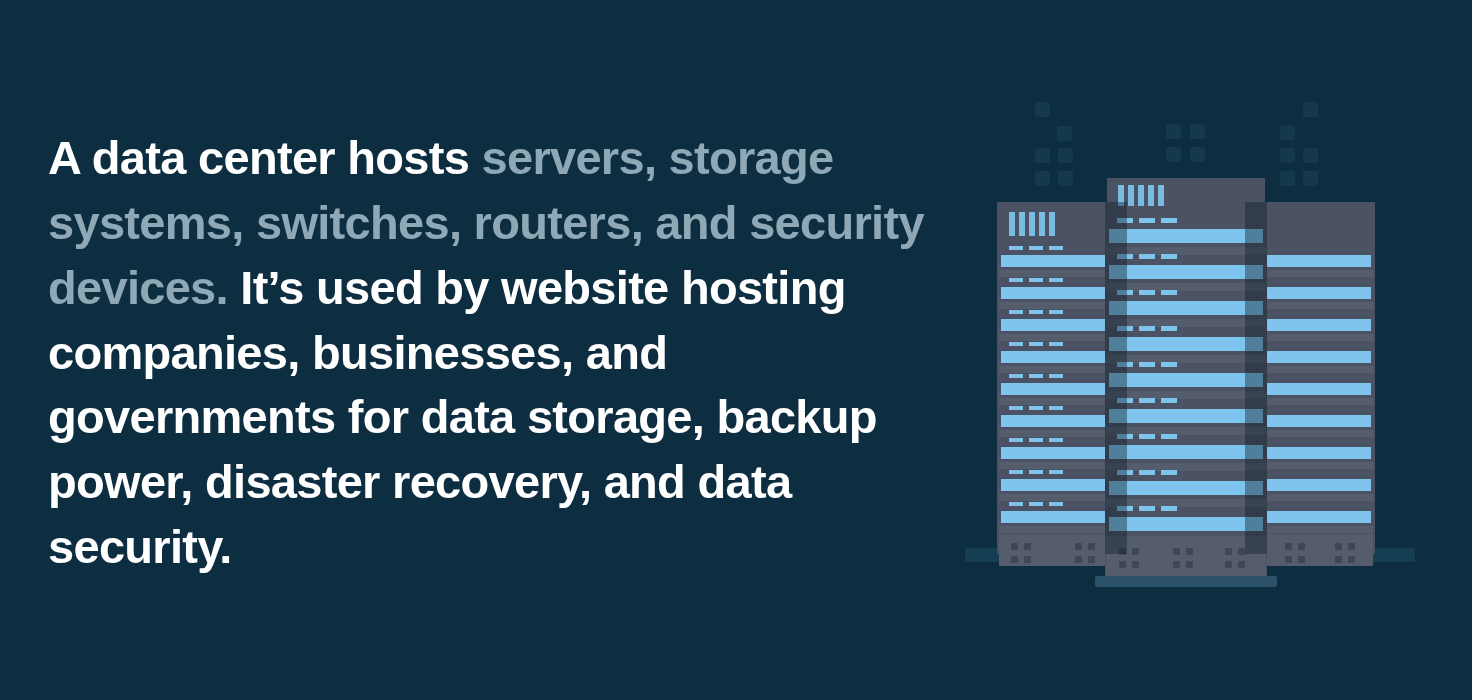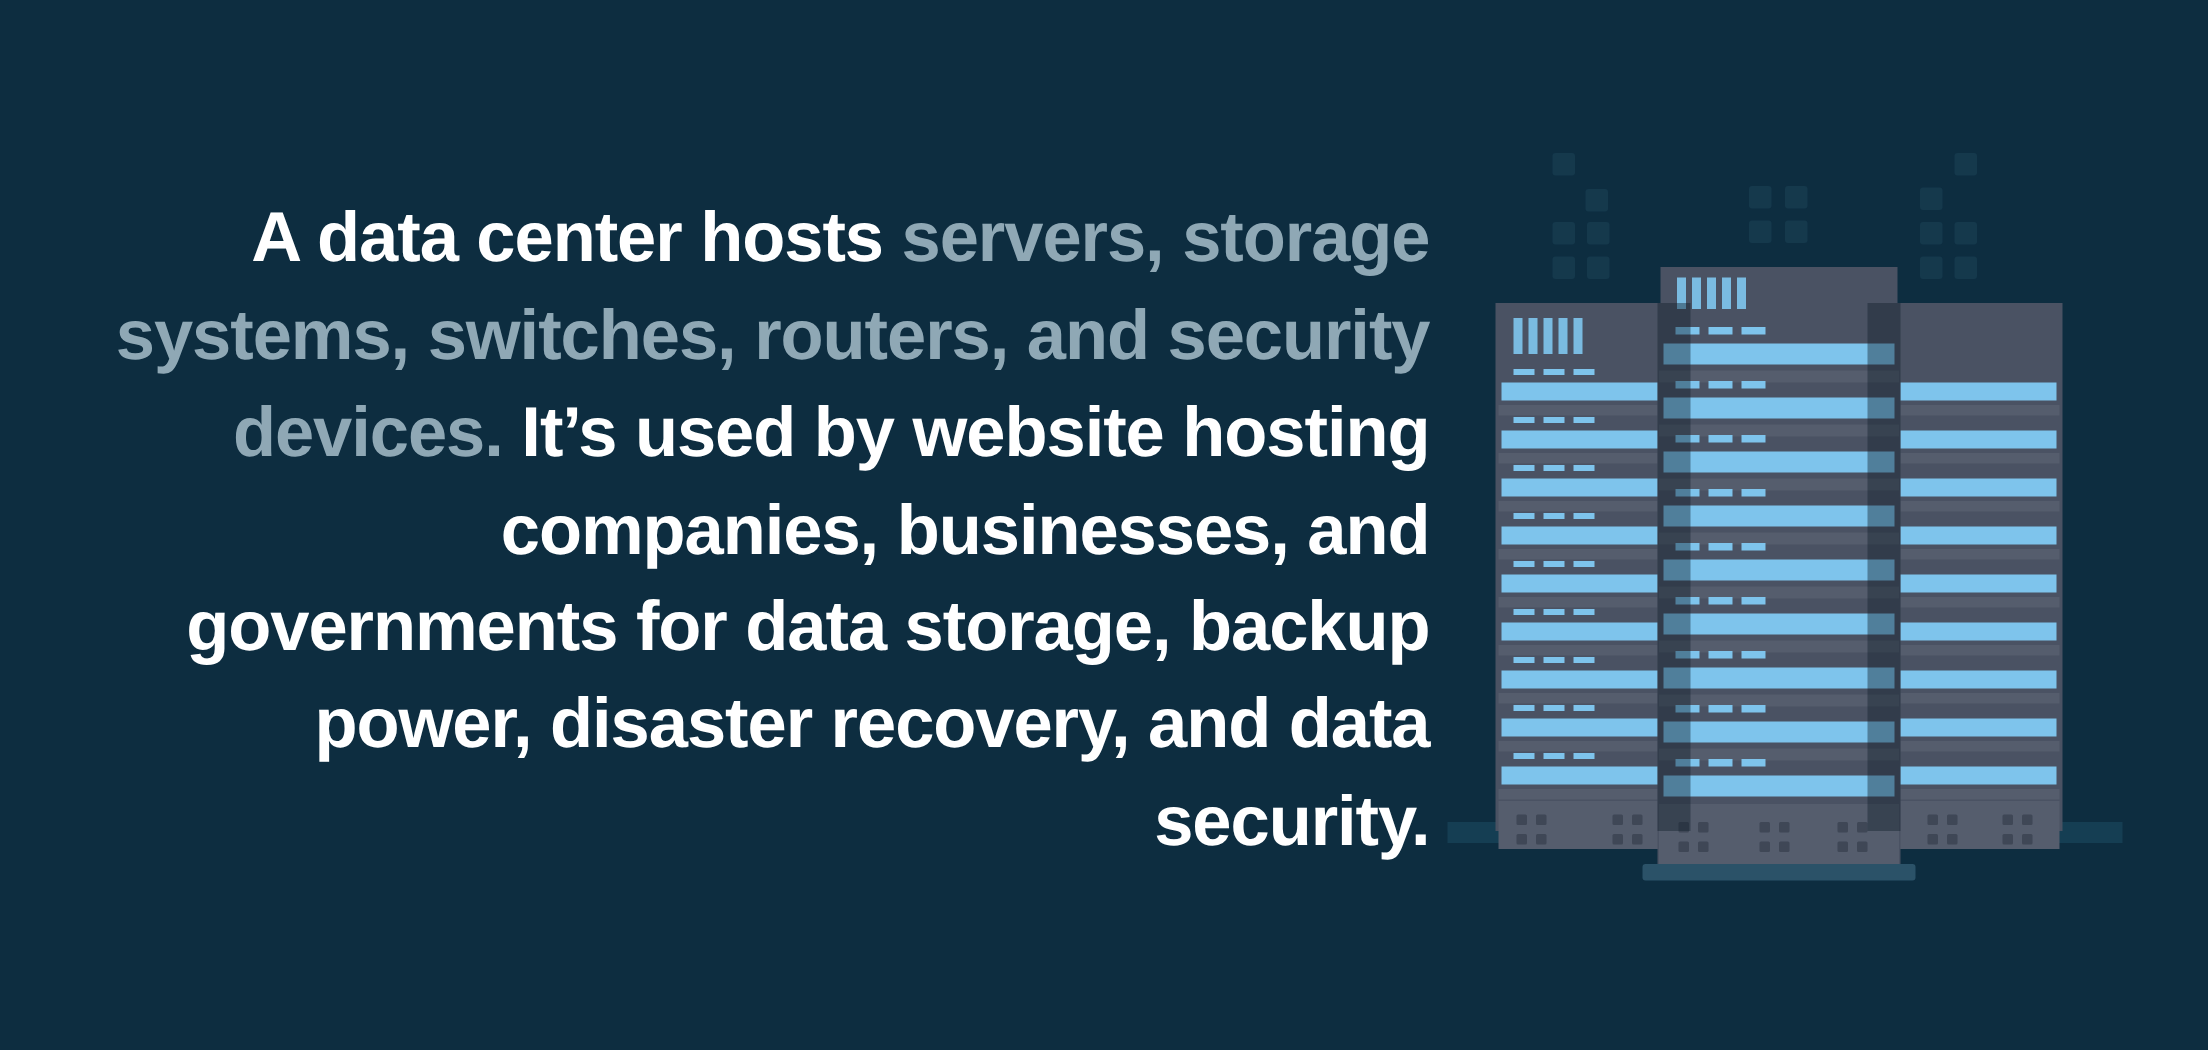--- a/index.html
+++ b/index.html
@@ -34,21 +34,21 @@
     align-items: center;
     justify-content: center;
   }
 
   #headline {
     font-family: "Liberation Sans", sans-serif;
     font-weight: bold;
     font-size: 47px;
     line-height: 1.38;
     letter-spacing: -0.7px;
-    text-align: right;
+    text-align: left;
     color: #ffffff;
     width: 100%;
   }
 
   .seg-white { color: #ffffff; }
   .seg-muted { color: #8fa8b5; }
 
   
   #illustration {
     position: absolute;

